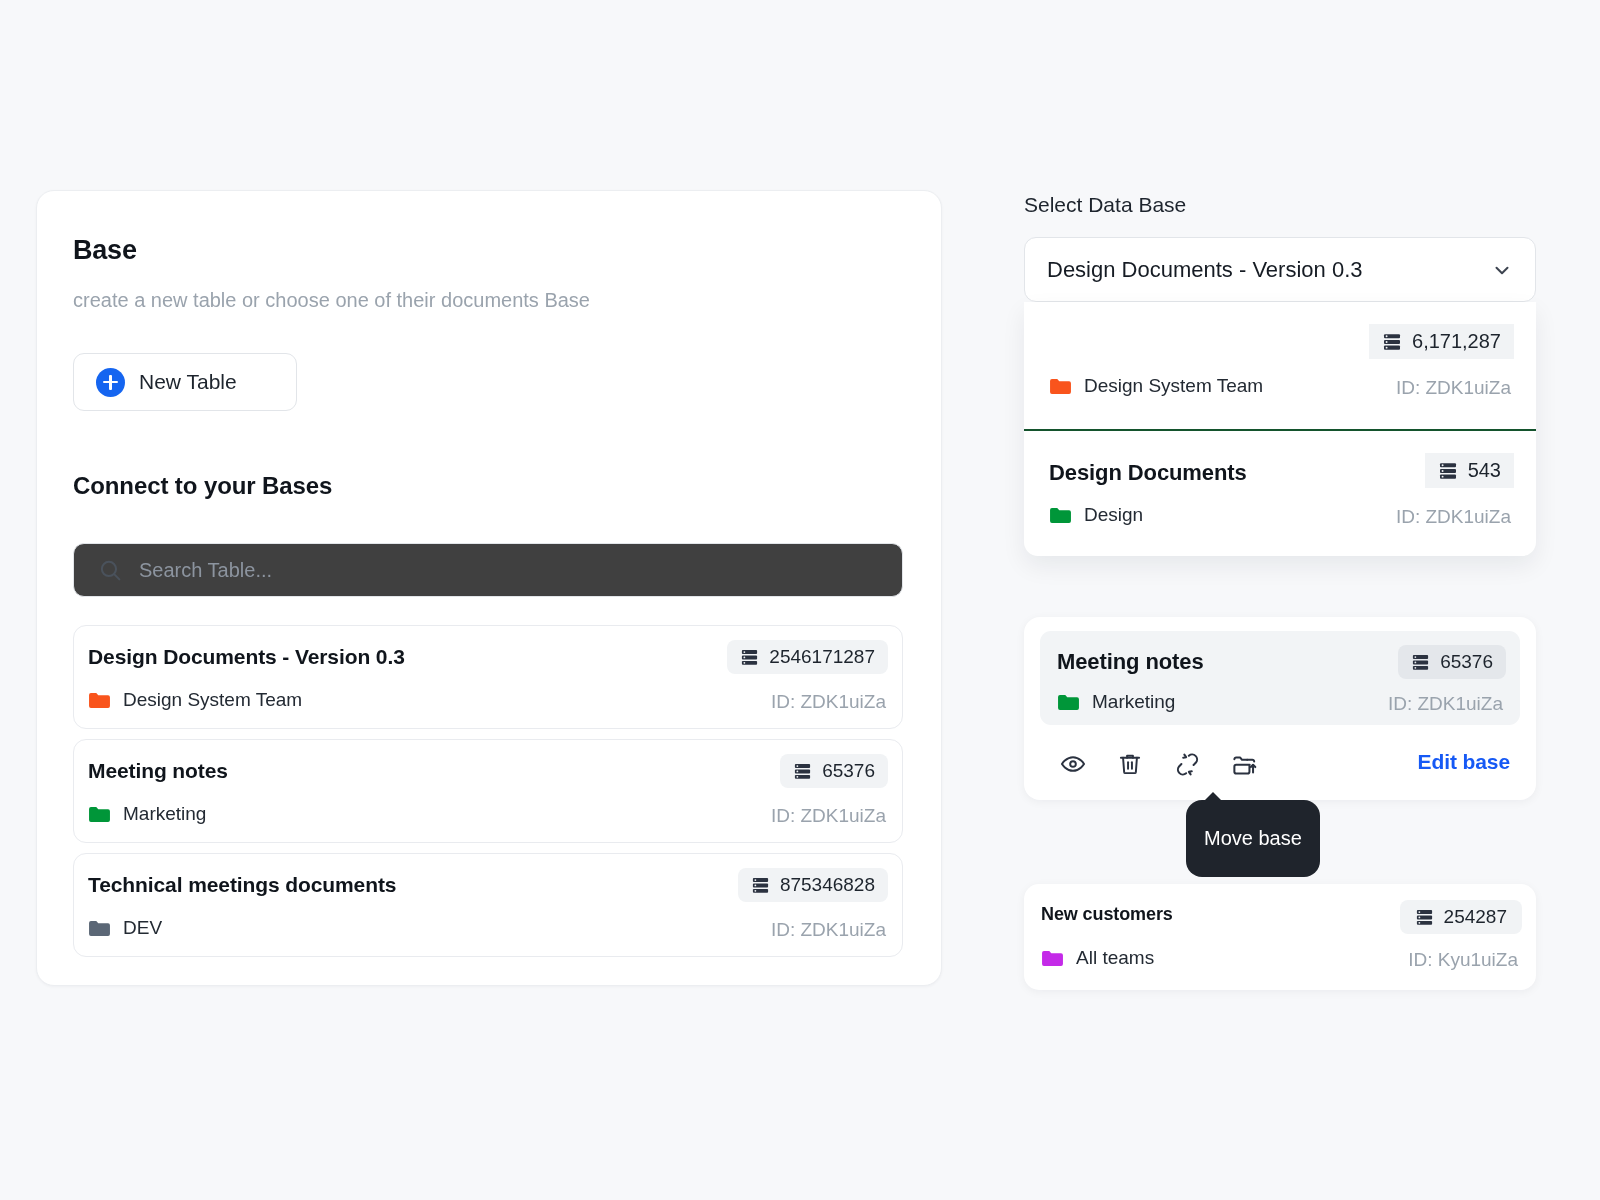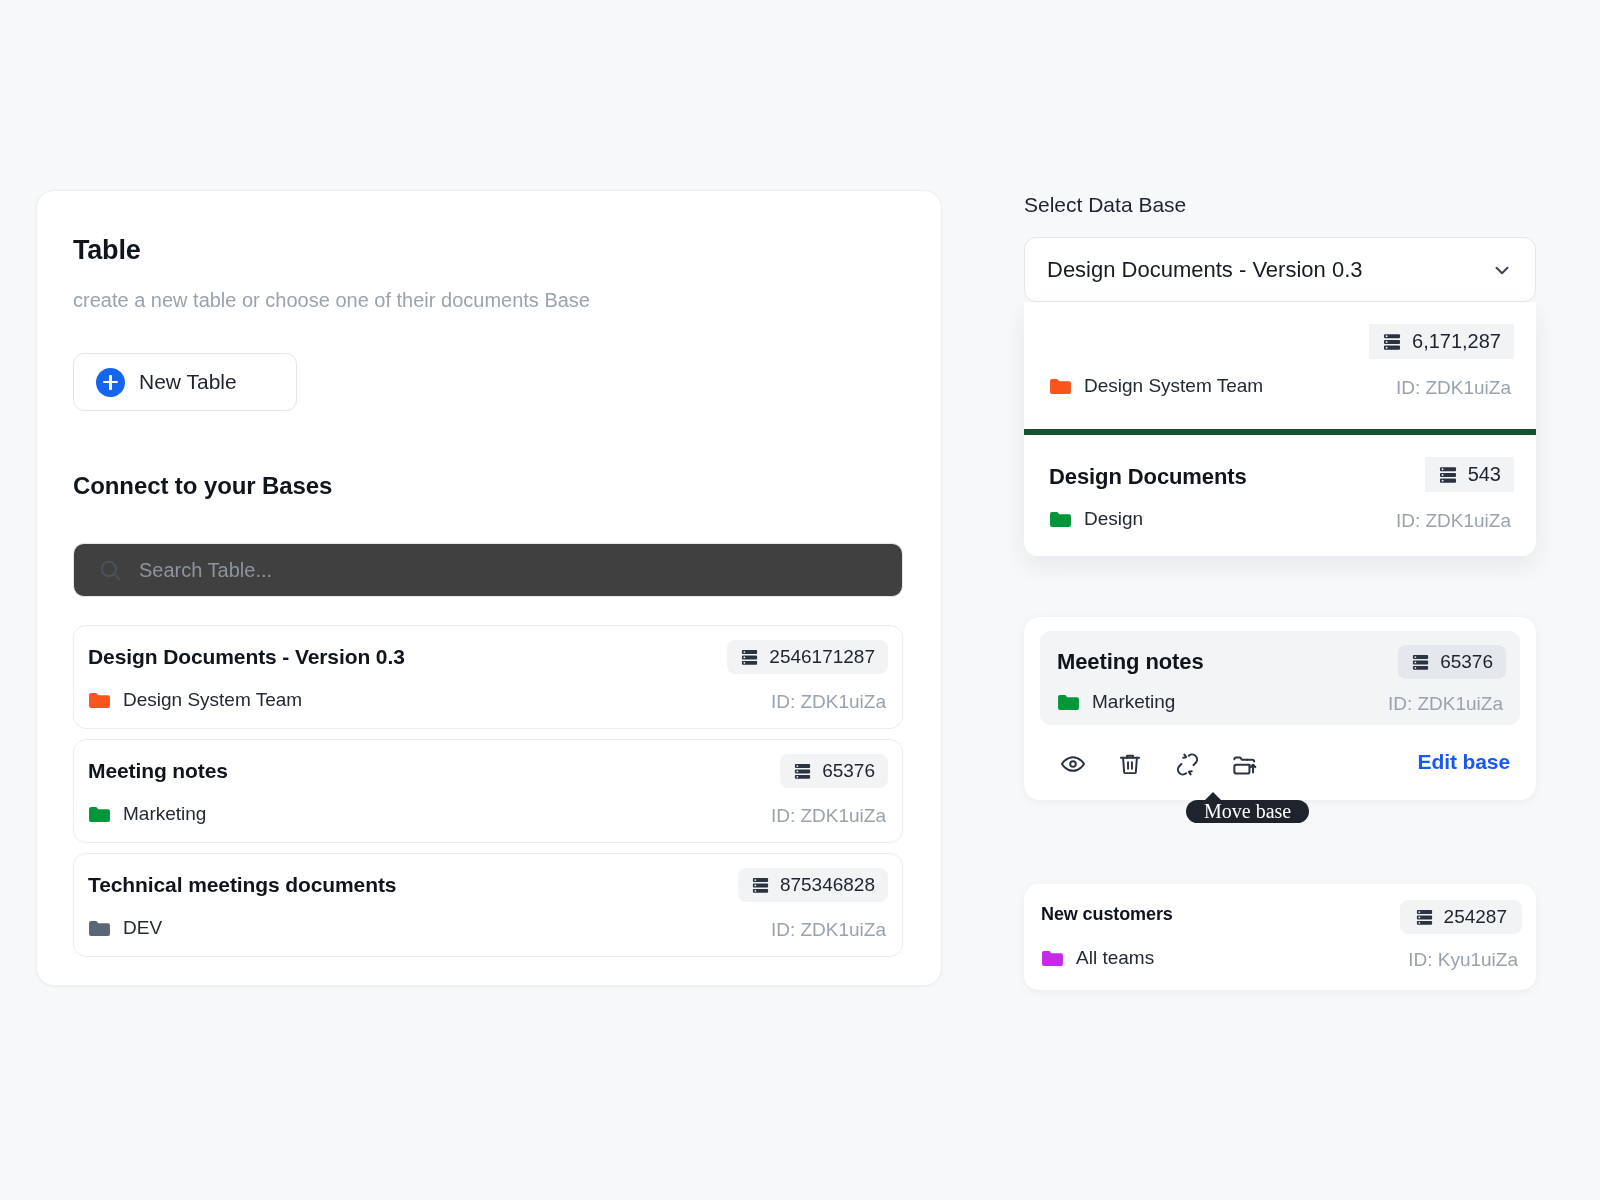--- a/index.html
+++ b/index.html
@@ -119,21 +119,21 @@
 
   .dropdown {
     position: absolute; left: 1024px; top: 302px;
     width: 512px;
     background: #ffffff;
     border-radius: 0 0 14px 14px;
     box-shadow: 0 10px 24px rgba(16,24,40,0.07);
     overflow: hidden;
   }
   .dd-item { position: relative; height: 127px; cursor: pointer; }
-  .dd-item + .dd-item { border-top: 6px solid #14532d; }
+  .dd-item + .dd-item { border-top: 2px solid #14532d; }
   .dd-title {
     position: absolute; left: 25px; top: 29px;
     font-size: 22px; font-weight: 700; color: #10151c; letter-spacing: -0.1px;
     max-width: 320px; white-space: nowrap; overflow: hidden;
   }
   .dd-folderrow {
     position: absolute; left: 25px; top: 73px;
     display: flex; align-items: center; gap: 12px;
   }
   .dd-folder-label { font-size: 19px; color: #232a33; }
@@ -189,24 +189,23 @@
     position: absolute; right: 26px; top: 133px;
     font-size: 21px; font-weight: 700; color: #1659f5; cursor: pointer;
     letter-spacing: -0.1px;
     margin-left: 28px;
   }
 
   .tooltip {
     position: absolute; left: 1186px; top: 800px;
     background: #1f242c; color: #ffffff;
     border-radius: 16px;
-    padding: 0 18px;
+    padding: 27px 18px;
     font-size: 20px;
     white-space: nowrap;
-    font-family: Liberation Serif, serif;
   }
   .tooltip::before {
     content: ""; position: absolute;
     top: -8px; left: 18px;
     border-left: 9px solid transparent;
     border-right: 9px solid transparent;
     border-bottom: 9px solid #1f242c;
   }
 
   
@@ -234,21 +233,21 @@
   }
   .nc-badge .cnum { font-size: 19px; color: #1d242d; }
 </style>
 </head>
 <body>
 
 <div class="stage">
 
   <div class="left-card"></div>
 
-  <div class="panel-title">Table</div>
+  <div class="panel-title">Base</div>
   <div class="panel-sub">create a new table or choose one of their documents Base</div>
 
   <div class="new-table-btn">
     <span class="plus-circle"></span>
     <span class="new-table-label">New Table</span>
   </div>
 
   <div class="connect-title">Connect to your Bases</div>
 
   <div class="search-box">

